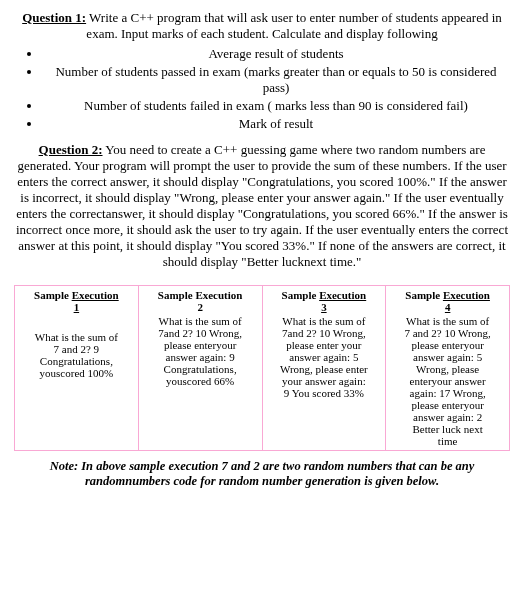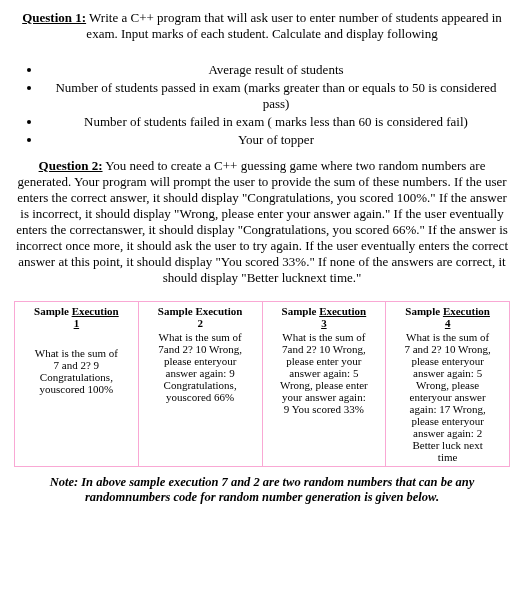--- a/index.html
+++ b/index.html
@@ -23,21 +23,21 @@
     .question-title {
       font-weight: bold;
       text-decoration: underline;
       display: inline;
     }
     .question-text {
       display: inline;
     }
     ul {
       margin-left: 28px;
-      margin-top: 20px;
+      margin-top: 4px;
       margin-bottom: 6px;
     }
     ul li {
       margin-bottom: 2px;
     }
     .q2-block {
       margin-bottom: 15px;
     }
     table {
       border-collapse: collapse;
@@ -61,22 +61,22 @@
 </head>
 <body>
 
 <div class="question-block">
   <p>
     <span class="question-title">Question 1:</span><span class="question-text"> Write a C++ program that will ask user to enter number of students appeared in exam. Input marks of each student. Calculate and display following</span>
   </p>
   <ul>
     <li>Average result of students</li>
     <li>Number of students passed in exam (marks greater than or equals to 50 is considered pass)</li>
-    <li>Number of students failed in exam ( marks less than 60 is considered fail)</li>
-    <li>Your of topper</li>
+    <li>Number of students failed in exam ( marks less than 90 is considered fail)</li>
+    <li>Mark of result</li>
   </ul>
 </div>
 
 <div class="q2-block">
   <p>
     <span class="question-title">Question 2:</span><span class="question-text"> You need to create a C++ guessing game where two random numbers are generated. Your program will prompt the user to provide the sum of these numbers. If the user enters the correct answer, it should display "Congratulations, you scored 100%." If the answer is incorrect, it should display "Wrong, please enter your answer again." If the user eventually enters the correctanswer, it should display "Congratulations, you scored 66%." If the answer is incorrect once more, it should ask the user to try again. If the user eventually enters the correct answer at this point, it should display "You scored 33%." If none of the answers are correct, it should display "Better lucknext time."</span>
   </p>
 </div>
 
 <table>

